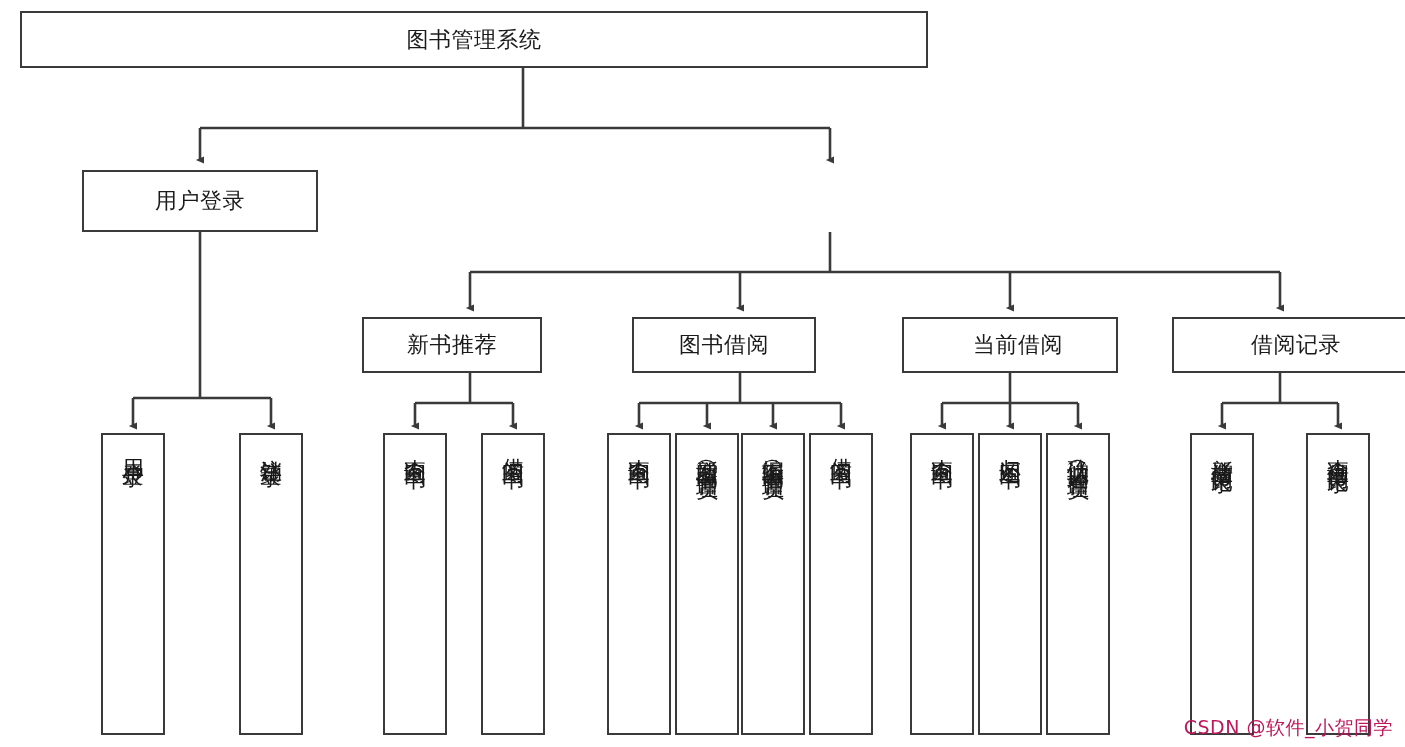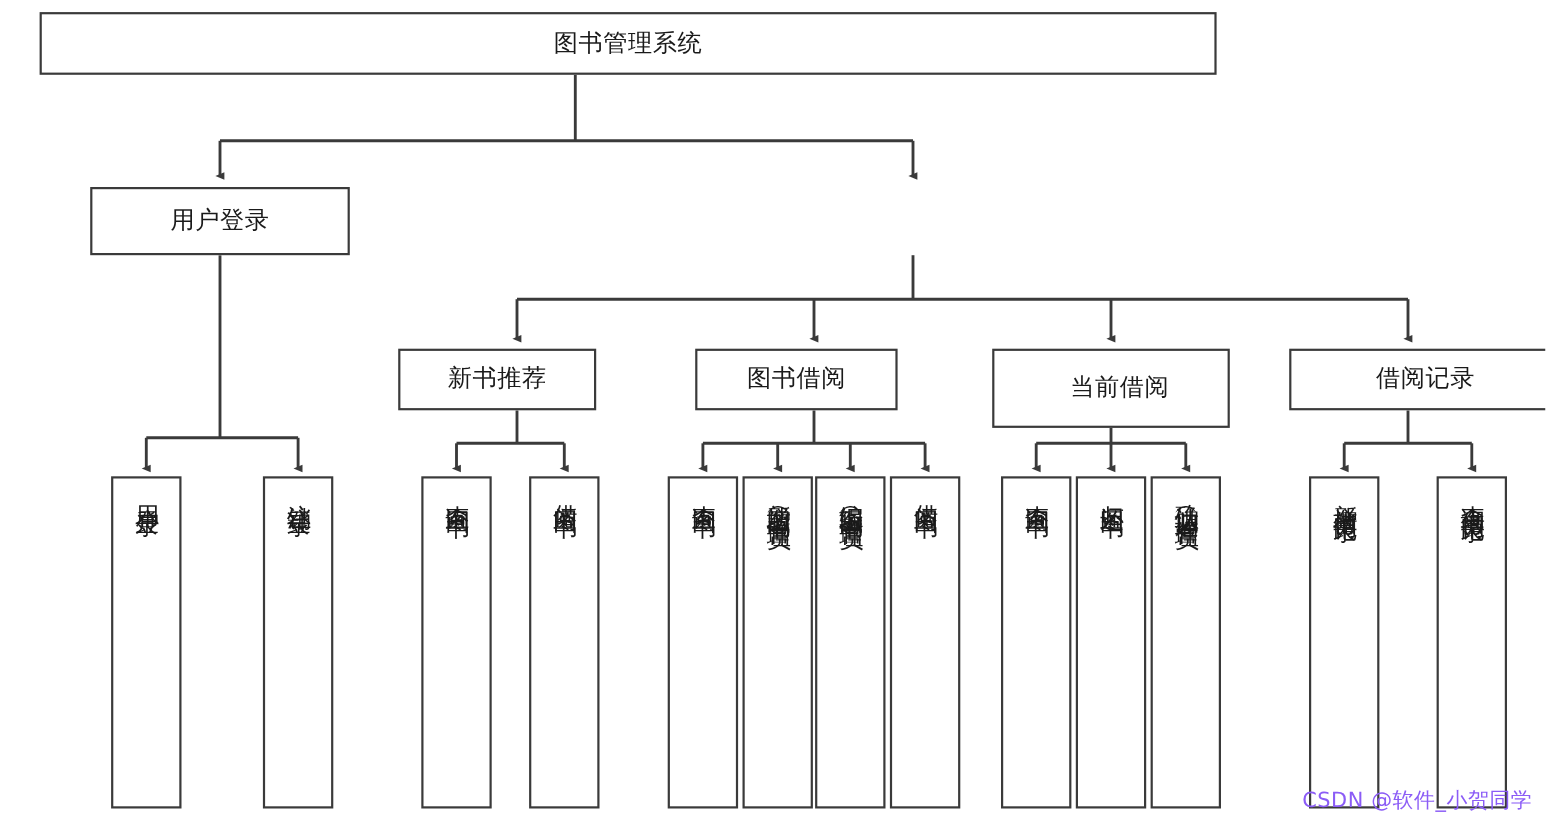--- a/index.html
+++ b/index.html
@@ -54,21 +54,21 @@
     text-orientation: upright;
     font-size: 22px;
     letter-spacing: 3px;
     line-height: 1;
   }
   .watermark {
     position: absolute;
     right: 12px;
     bottom: 6px;
     font-size: 19px;
-    color: #8b5cf6;
+    color: #be185d;
     letter-spacing: 0.5px;
     white-space: nowrap;
     font-family: "DejaVu Sans", "Liberation Sans", sans-serif;
   }
 </style>
 </head>
 <body>
 
 <div id="canvas">
 
@@ -115,35 +115,35 @@
       <path d="M1010,403 L1010,426" marker-end="url(#arrow)"></path>
       <path d="M1078,403 L1078,426" marker-end="url(#arrow)"></path>
 
       <path d="M1280,373 L1280,403"></path>
       <path d="M1222,403 L1338,403"></path>
       <path d="M1222,403 L1222,426" marker-end="url(#arrow)"></path>
       <path d="M1338,403 L1338,426" marker-end="url(#arrow)"></path>
     </g>
   </svg>
 
-  <div class="node horizontal" style="left:20px; top:11px; width:1070px; height:57px;margin-left:16px;">
+  <div class="node horizontal" style="left:20px; top:11px; width:908px; height:57px;">
     <span class="label">图书管理系统</span>
   </div>
 
   <div class="node horizontal" style="left:82px; top:170px; width:236px; height:62px;">
     <span class="label">用户登录</span>
   </div>
 
   <div class="node horizontal" style="left:362px; top:317px; width:180px; height:56px;">
     <span class="label">新书推荐</span>
   </div>
   <div class="node horizontal" style="left:632px; top:317px; width:184px; height:56px;">
     <span class="label">图书借阅</span>
   </div>
-  <div class="node horizontal" style="left:902px; top:317px; width:216px; height:72px;padding-left:16px;">
+  <div class="node horizontal" style="left:902px; top:317px; width:216px; height:56px;padding-left:16px;">
     <span class="label">当前借阅</span>
   </div>
   <div class="node horizontal" style="left:1172px; top:317px; width:248px; height:56px;">
     <span class="label">借阅记录</span>
   </div>
 
   <div class="node vertical" style="left:101px; top:433px; width:64px; height:302px;">
     <span class="label">用户登录</span>
   </div>
   <div class="node vertical" style="left:239px; top:433px; width:64px; height:302px;">

